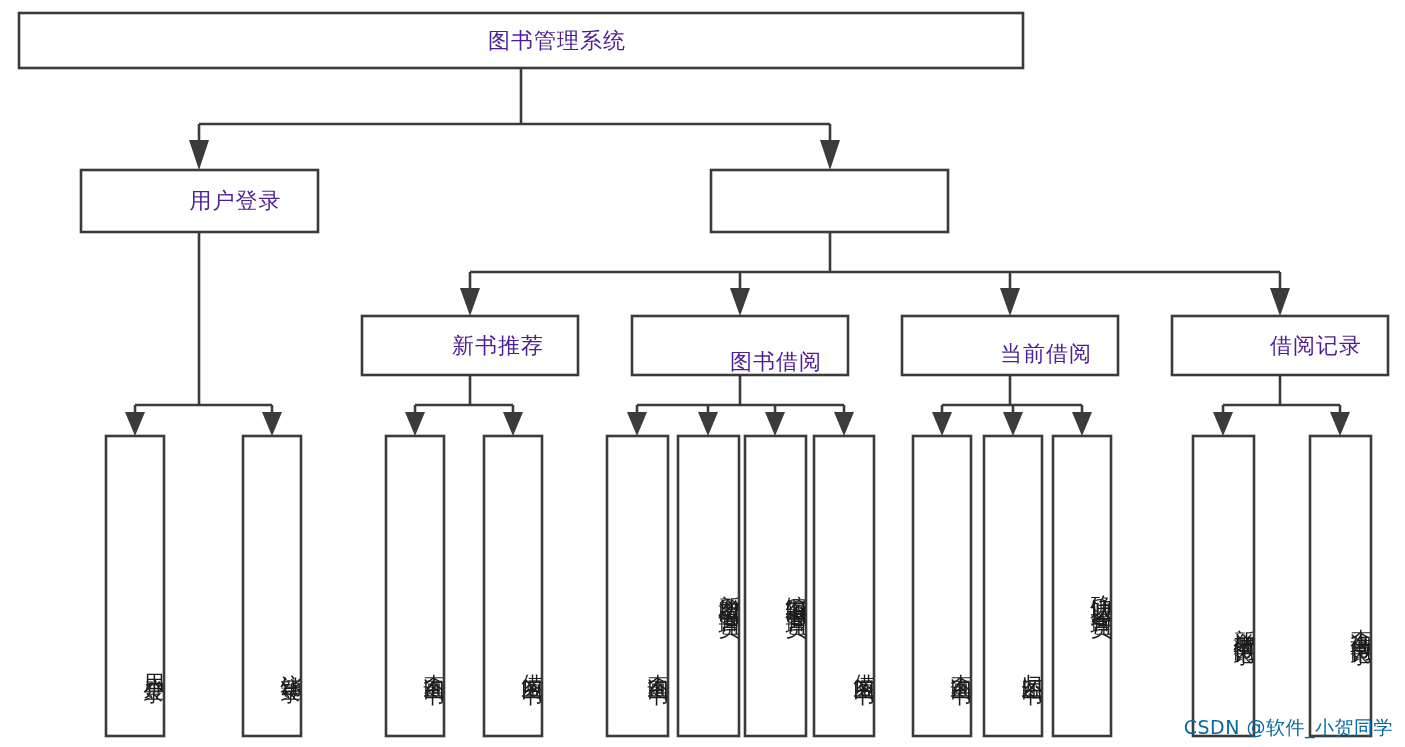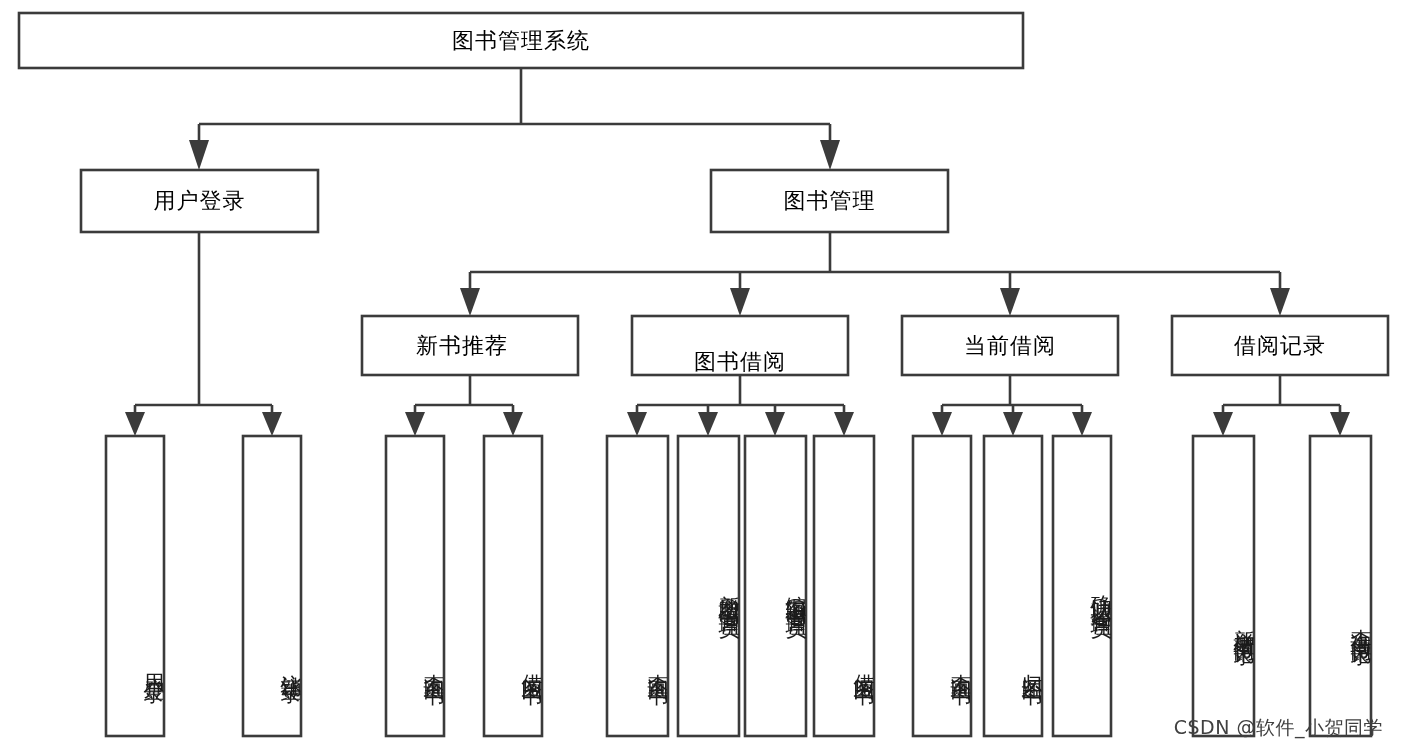--- a/index.html
+++ b/index.html
@@ -57,31 +57,32 @@
     pointer-events: none;
   }
   .hlabel {
     position: absolute;
     display: flex;
     align-items: center;
     justify-content: center;
     font-family: Liberation Sans, sans-serif;
     font-size: 22px;
     letter-spacing: 1px;
-    color: #000000;
+    color: #4c1d95;
     white-space: nowrap;
     pointer-events: none;
+    padding-left: 36px;
   }
   .watermark {
     position: absolute;
-    right: 22px;
+    right: 12px;
     bottom: 6px;
     font-family: "DejaVu Sans", "Liberation Sans", sans-serif;
     font-size: 19px;
-    color: #404040;
+    color: #0369a1;
     letter-spacing: 0.5px;
     white-space: nowrap;
     pointer-events: none;
   }
 </style>
 </head>
 <body>
 
 <div id="diagram-root">
 
@@ -187,25 +188,24 @@
       <polygon class="arrow-head" points="1072,412 1092,412 1082,436"></polygon>
 
       <polygon class="arrow-head" points="1213,412 1233,412 1223,436"></polygon>
       <polygon class="arrow-head" points="1330,412 1350,412 1340,436"></polygon>
     </g>
   </svg>
 
   <div class="hlabel" style="left:19px; top:13px; width:1004px; height:55px;">图书管理系统</div>
 
   <div class="hlabel" style="left:81px; top:170px; width:237px; height:62px;">用户登录</div>
-  <div class="hlabel" style="left:711px; top:170px; width:237px; height:62px;">图书管理</div>
 
   <div class="hlabel" style="left:362px; top:316px; width:200px; height:59px;">新书推荐</div>
   <div class="hlabel" style="left:632px; top:332px; width:216px; height:59px;">图书借阅</div>
-  <div class="hlabel" style="left:902px; top:316px; width:216px; height:59px;">当前借阅</div>
+  <div class="hlabel" style="left:902px; top:324px; width:216px; height:59px;">当前借阅</div>
   <div class="hlabel" style="left:1172px; top:316px; width:216px; height:59px;">借阅记录</div>
 
   <div class="vlabel" style="left:106px; top:436px; width:58px; height:300px; padding-top:78px;">用户登录</div>
   <div class="vlabel" style="left:243px; top:436px; width:58px; height:300px; padding-top:78px;">注销登录</div>
 
   <div class="vlabel" style="left:386px; top:436px; width:58px; height:300px; padding-top:78px;">查询图书</div>
   <div class="vlabel" style="left:484px; top:436px; width:58px; height:300px; padding-top:78px;">借阅图书</div>
 
   <div class="vlabel" style="left:607px; top:436px; width:61px; height:300px; padding-top:78px;">查询图书</div>
   <div class="vlabel" style="left:678px; top:436px; width:61px; height:300px; padding-top:8px;">新增图书（管理员）</div>

